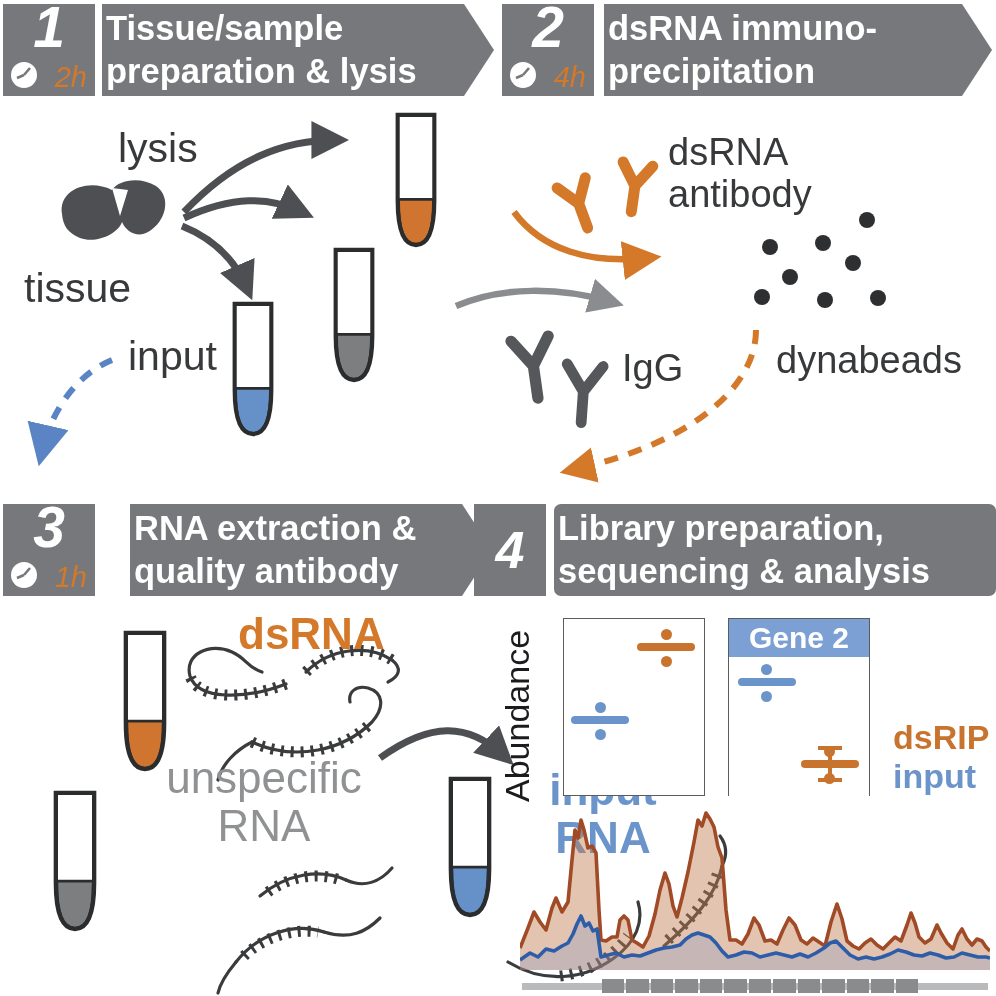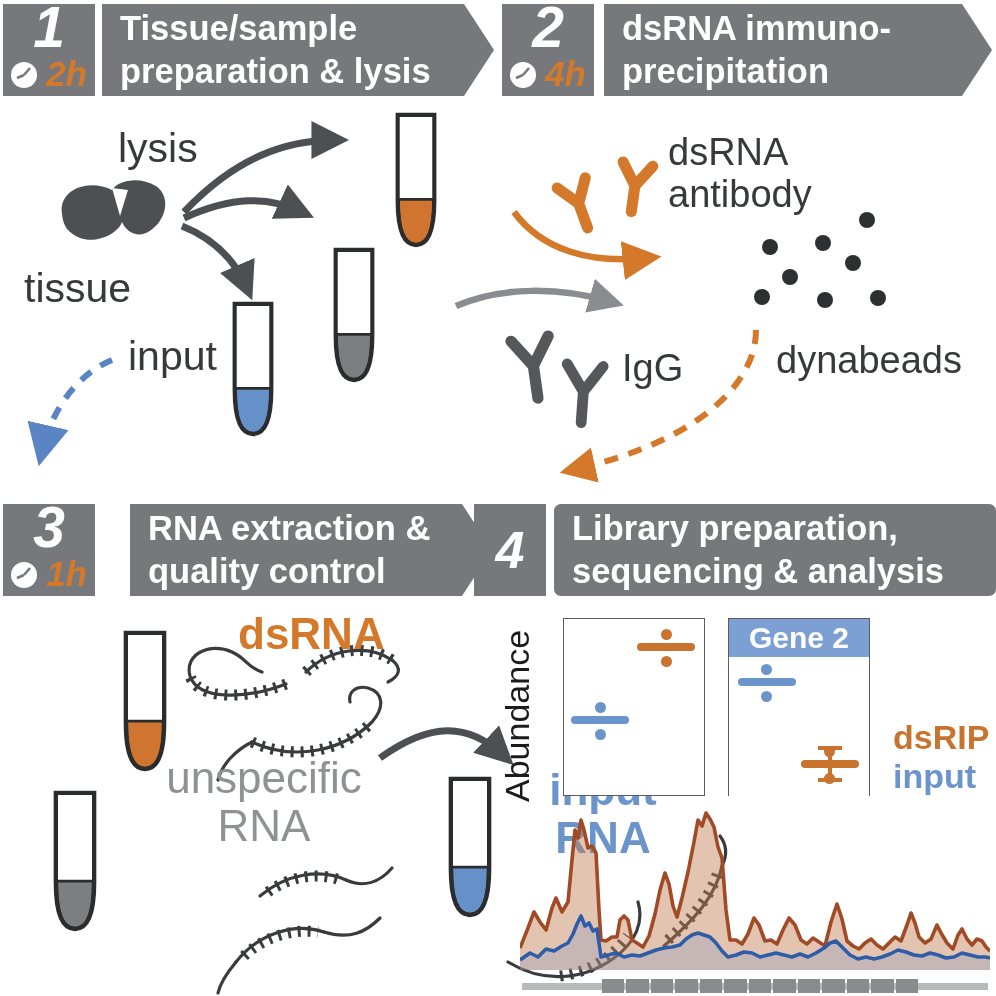--- a/index.html
+++ b/index.html
@@ -4,26 +4,26 @@
 <style>
   html,body{margin:0;padding:0;background:#fff;}
   body{font-family:"Liberation Sans", sans-serif;}
   .canvas{position:relative;width:996px;height:996px;background:#fff;overflow:hidden;}
 
   
   .numbox{position:absolute;background:var(--banner-gray);color:#fff;}
   .numbox .num{position:absolute;top:-10px;left:0;right:0;text-align:center;
     font-size:57px;font-weight:bold;font-style:italic;}
   .numbox .clock{position:absolute;left:6px;bottom:6px;line-height:0;}
-  .numbox .dur{position:absolute;right:8px;bottom:2px;font-size:35px;font-weight:bold;
+  .numbox .dur{position:absolute;right:8px;bottom:2px;font-size:29px;font-weight:normal;
     font-style:italic;color:var(--accent-orange);}
   .numbox.center .num{position:static;display:flex;width:100%;height:100%;
     align-items:center;justify-content:center;font-size:52px;}
   .banner{position:absolute;background:var(--banner-gray);color:#fff;display:flex;
-    flex-direction:column;justify-content:center;padding-left:18px;box-sizing:border-box;}
+    flex-direction:column;justify-content:center;padding-left:4px;box-sizing:border-box;}
   .banner.point{clip-path:polygon(0 0,calc(100% - 30px) 0,100% 50%,calc(100% - 30px) 100%,0 100%);}
   .banner .line{font-size:34.5px;font-weight:bold;line-height:1.24;white-space:nowrap;}
 
   
   .label{position:absolute;color:var(--text-dark);font-size:41px;line-height:1.1;}
   .label.small{font-size:38px;}
   .label.orange{color:var(--accent-orange);font-weight:bold;}
   .label.blue{color:var(--accent-blue-text);font-weight:bold;}
   .label.gray{color:var(--text-gray);font-weight:normal;}
   .label.center{text-align:center;}
@@ -115,21 +115,21 @@
       <svg width="30" height="30">
           <circle cx="15" cy="15" r="13" fill="#fff"></circle>
           <line x1="15" y1="15" x2="21" y2="8" stroke="#77787b" stroke-width="2.6"></line>
           <line x1="15" y1="15" x2="8" y2="18" stroke="#77787b" stroke-width="2.6"></line>
         </svg>
     </span>
     <div class="dur">1h</div>
   </div>
   <div class="banner point" style="left:102px;top:504px;width:362px;height:92px;margin-left:28px;">
     <div class="line">RNA extraction &amp;</div>
-    <div class="line">quality control</div>
+    <div class="line">quality antibody</div>
   </div>
 
   <div class="numbox center" style="left:474px;top:504px;width:72px;height:92px;">
     <div class="num">4</div>
   </div>
   <div class="banner" style="left:554px;top:504px;width:442px;height:92px;border-radius:7px;">
     <div class="line">Library preparation,</div>
     <div class="line">sequencing &amp; analysis</div>
   </div>
 

